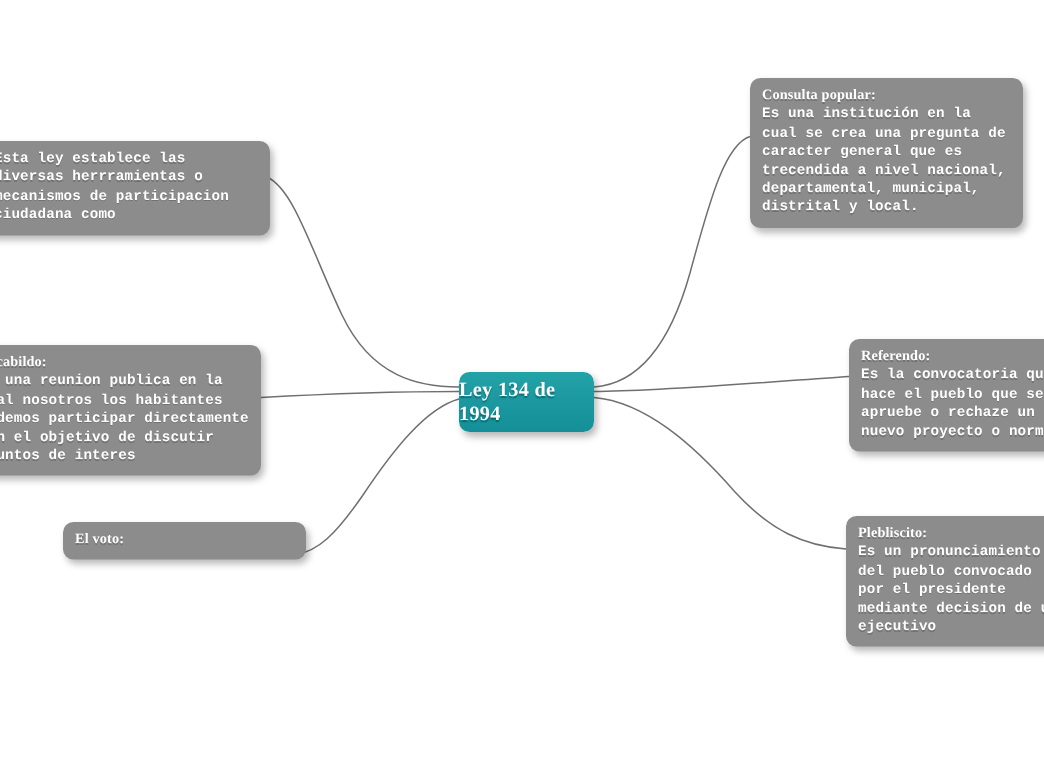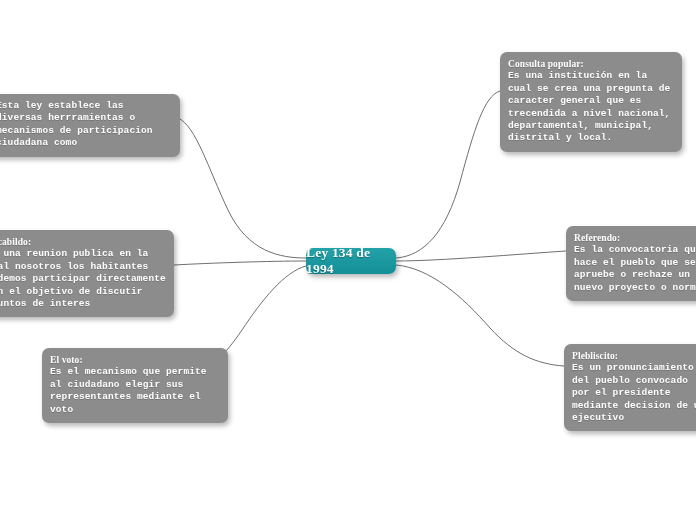--- a/index.html
+++ b/index.html
@@ -63,25 +63,25 @@
     justify-content: center;
     font-size: 13.5px;
     font-weight: bold;
     letter-spacing: 0.2px;
     text-shadow: 0 1px 1px rgba(0,0,0,0.35);
     z-index: 5;
   }
   
   #node-esta-ley   { left: -12px;  top: 94px;  width: 192px; }
   #node-cabildo    { left: -22px;  top: 230px; width: 196px; }
-  #node-voto       { left: 42px;   top: 348px; width: 186px; }
+  #node-voto       { left: 42px;   top: 348px; width: 162px; }
   #node-consulta   { left: 500px;  top: 52px;  width: 182px; }
   #node-referendo  { left: 566px;  top: 226px; width: 150px; }
   #node-plebiscito { left: 564px;  top: 344px; width: 152px; }
-  #node-center     { left: 306px;  top: 248px; width: 90px;  height: 26px; }
+  #node-center     { left: 306px;  top: 248px; width: 90px;  height: 40px; }
 </style>
 </head>
 <body>
 
 <div id="canvas">
 
   <svg id="connectors" viewBox="0 0 696 520" width="696" height="520">
 
     <path d="M 306,258 C 280,258 248,252 228,210 C 208,168 196,126 178,118" fill="none" stroke="#6f6f6f" stroke-width="1"></path>
 
@@ -101,21 +101,20 @@
     <span class="body">Esta ley establece las diversas herrramientas o mecanismos de participacion ciudadana como</span>
   </div>
 
   <div class="node node-branch" id="node-cabildo">
     <span class="ttl">El cabildo:</span>
     <span class="body">Es una reunion publica en la cual nosotros los habitantes podemos participar directamente con el objetivo de discutir asuntos de interes</span>
   </div>
 
   <div class="node node-branch" id="node-voto">
     <span class="ttl">El voto:</span>
-    <span class="body">Es el mecanismo que permite al ciudadano elegir sus representantes mediante el voto</span>
   </div>
 
   <div class="node node-branch" id="node-consulta">
     <span class="ttl">Consulta popular:</span>
     <span class="body">Es una institución en la cual se crea una pregunta de caracter general que es trecendida a nivel nacional, departamental, municipal, distrital y local.</span>
   </div>
 
   <div class="node node-branch" id="node-referendo">
     <span class="ttl">Referendo:</span>
     <span class="body">Es la convocatoria que hace el pueblo que se apruebe o rechaze un nuevo proyecto o norma</span>

